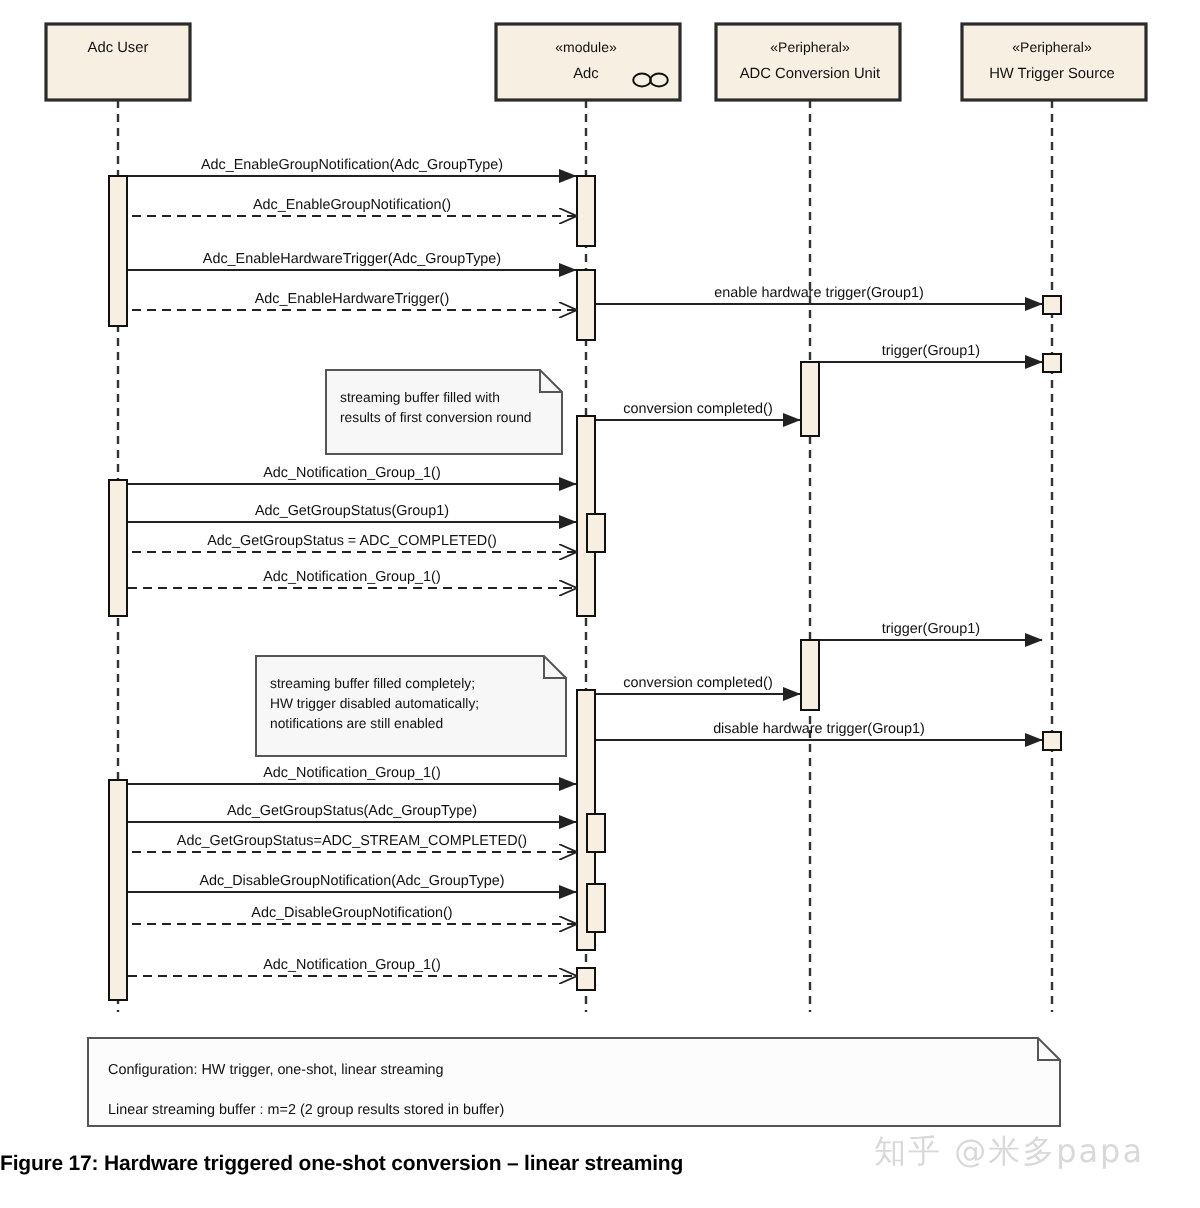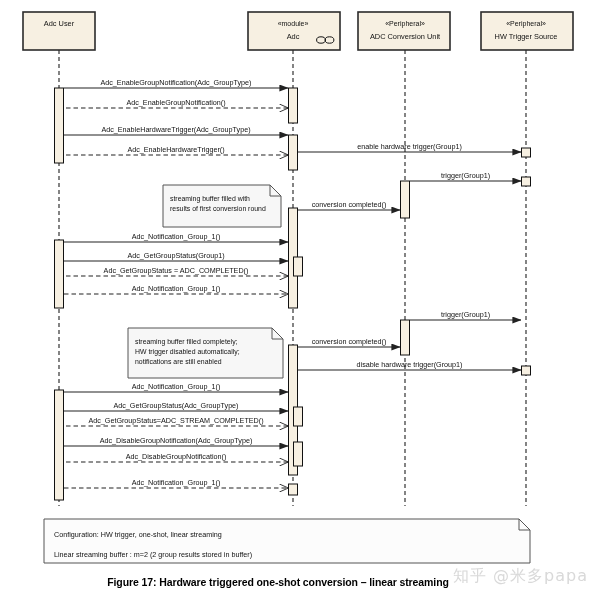--- a/index.html
+++ b/index.html
@@ -14,27 +14,27 @@
     font-family:"Liberation Sans","DejaVu Sans",sans-serif;}
   .hdr-stereo{font-size:7px;fill:#111;text-anchor:middle;
     font-family:"Liberation Sans","DejaVu Sans",sans-serif;}
   .msg-lbl{font-size:7.2px;fill:#111;text-anchor:middle;
     font-family:"Liberation Sans","DejaVu Sans",sans-serif;}
   .note-lbl{font-size:6.9px;fill:#111;text-anchor:start;
     font-family:"Liberation Sans","DejaVu Sans",sans-serif;}
   .cfg-lbl{font-size:7.2px;fill:#111;text-anchor:start;
     font-family:"Liberation Sans","DejaVu Sans",sans-serif;}
   .caption{
-    position:absolute;left:0;top:576px;width:556px;text-align:center;
+    position:absolute;left:0;top:576px;width:556px;text-align:left;
     font-size:10.5px;font-weight:bold;color:#000;
     font-family:"Liberation Sans","DejaVu Sans",sans-serif;
     letter-spacing:-0.1px;
   }
   .watermark{
-    position:absolute;right:12px;top:566px;
+    position:absolute;right:28px;top:566px;
     font-size:16px;color:#d9d9d9;
     font-family:"DejaVu Sans",sans-serif;
     letter-spacing:1px;
     user-select:none;pointer-events:none;
   }
 </style>
 </head>
 <body>
 
 <svg id="diagram" viewBox="0 0 600 604" xmlns="http://www.w3.org/2000/svg">

